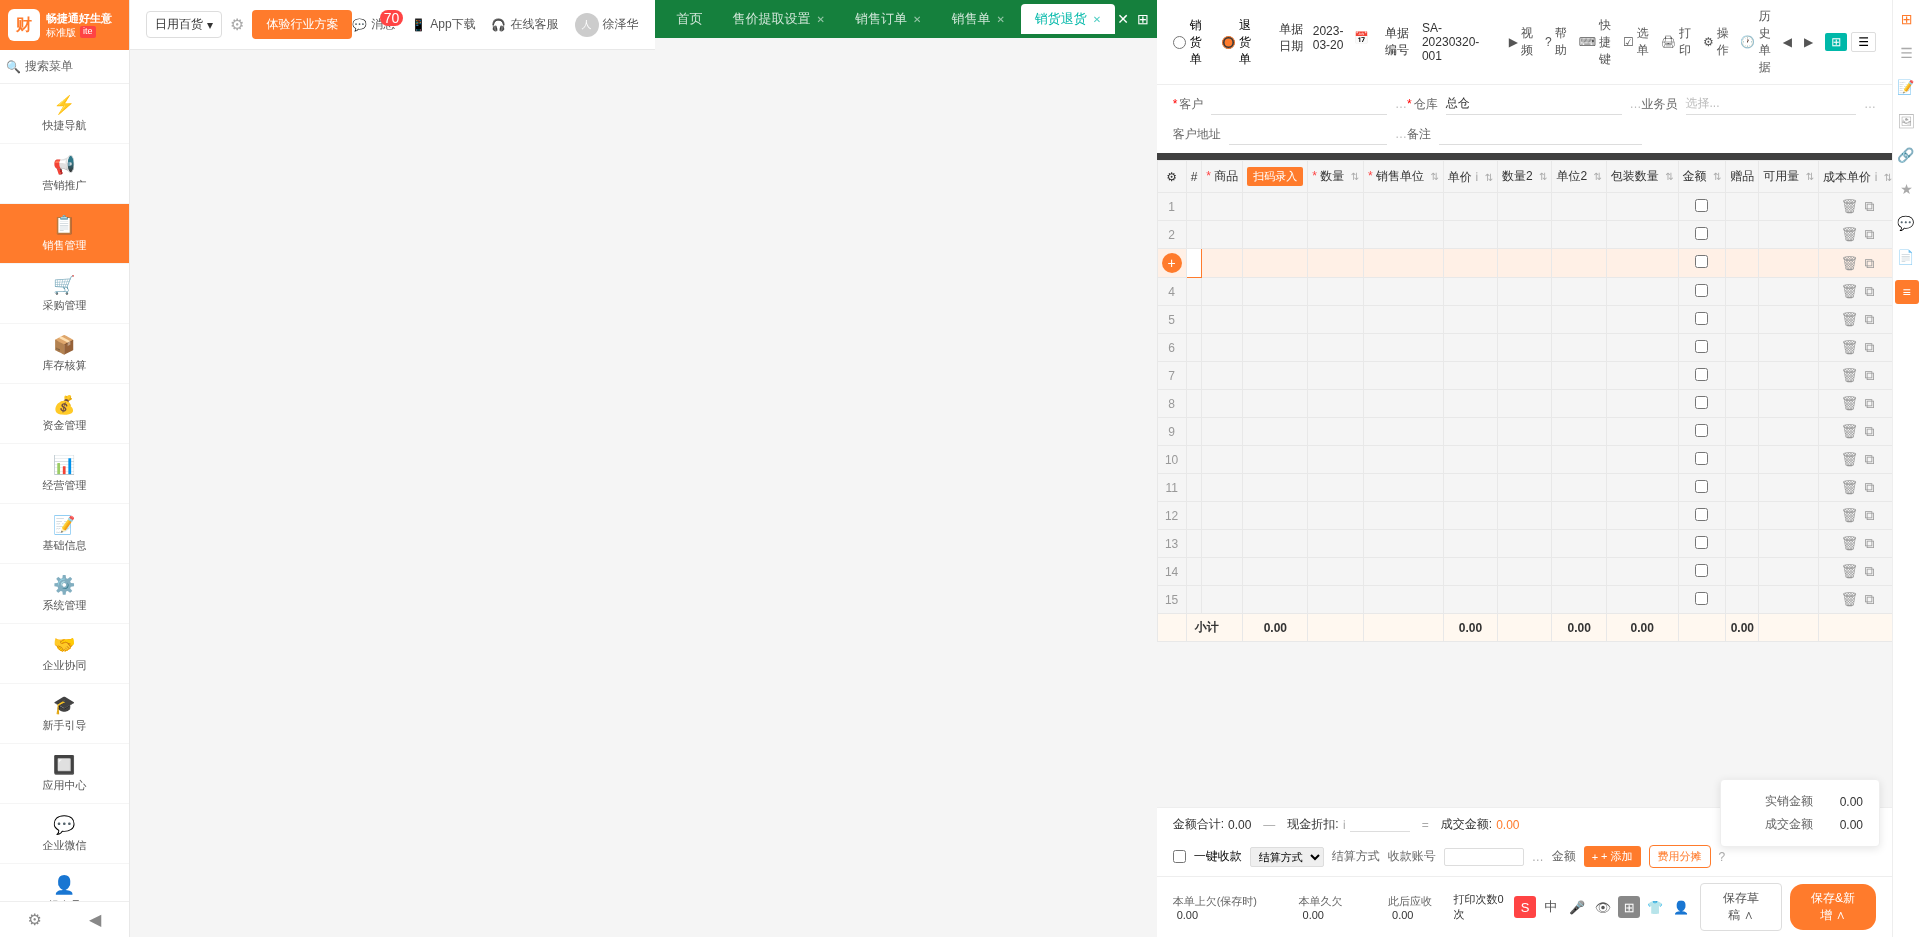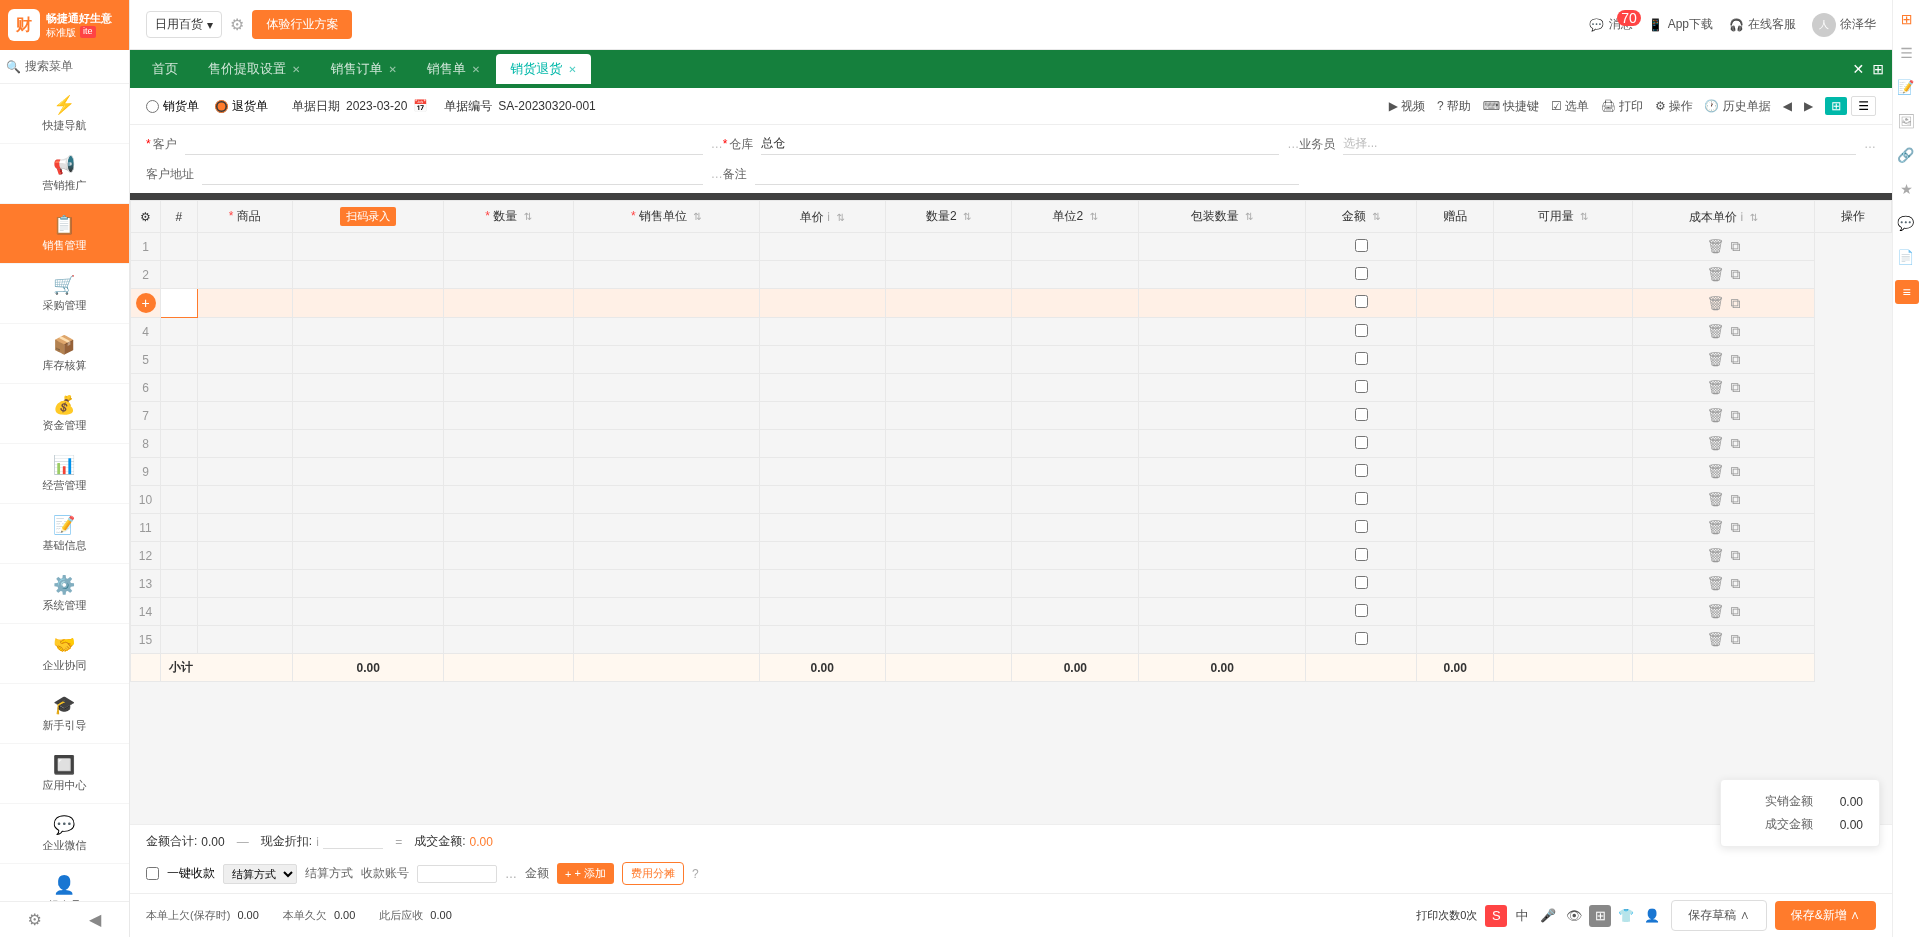--- a/index.html
+++ b/index.html
@@ -21,21 +21,21 @@
     .sidebar-nav { flex: 1; overflow-y: auto; }
     .nav-item { display: flex; flex-direction: column; align-items: center; padding: 10px 4px; cursor: pointer; color: #555; border-bottom: 1px solid #f5f5f5; }
     .nav-item.active { background: #ff7b2c; color: #fff; }
     .nav-item .nav-icon { font-size: 18px; margin-bottom: 2px; }
     .nav-item .nav-label { font-size: 11px; text-align: center; }
 
     .sidebar-bottom { display: flex; justify-content: space-around; padding: 8px 4px; border-top: 1px solid #eee; }
     .sidebar-bottom-btn { cursor: pointer; color: #888; font-size: 16px; }
 
     
-    .main-content { flex: 1; display: flex; flex-direction: column; overflow: hidden; }
+    .main-content { flex: 1; display: flex; flex-direction: row; overflow: hidden; }
 
     
     .top-header { height: 50px; background: #fff; border-bottom: 1px solid #e8e8e8; display: flex; align-items: center; justify-content: space-between; padding: 0 16px; }
     .top-header-left { display: flex; align-items: center; gap: 8px; }
     .breadcrumb-select { display: flex; align-items: center; gap: 4px; padding: 4px 8px; border: 1px solid #ddd; border-radius: 4px; cursor: pointer; color: #333; }
     .trial-btn { background: #ff7b2c; color: #fff; border: none; padding: 6px 14px; border-radius: 4px; cursor: pointer; font-size: 12px; }
     .top-header-right { display: flex; align-items: center; gap: 16px; color: #555; font-size: 12px; }
     .top-header-right .icon-btn { display: flex; align-items: center; gap: 4px; cursor: pointer; position: relative; }
     .msg-badge { background: #ff4444; color: #fff; font-size: 14px; border-radius: 8px; padding: 0 4px; position: absolute; top: -6px; right: -8px; }
     .user-info { display: flex; align-items: center; gap: 4px; cursor: pointer; }
@@ -86,21 +86,21 @@
 
     
     .status-bar { display: flex; align-items: center; justify-content: space-between; padding: 6px 16px; background: #fff; border-top: 1px solid #eee; font-size: 11px; color: #666; }
     .status-left { display: flex; gap: 24px; }
     .status-right { display: flex; align-items: center; gap: 8px; }
     .print-count { color: #333; }
 
     
     .action-buttons { display: flex; gap: 8px; align-items: center; }
     .save-draft-btn { border: 1px solid #ddd; background: #fff; padding: 6px 16px; border-radius: 4px; cursor: pointer; font-size: 12px; color: #555; display: flex; align-items: center; gap: 4px; }
-    .save-new-btn { background: #ff7b2c; color: #fff; border: none; padding: 6px 16px; border-radius: 4px; cursor: pointer; font-size: 12px; display: flex; align-items: center; gap: 4px; }
+    .save-new-btn { background: #ff7b2c; color: #fff; border: none; padding: 6px 16px; border-radius: 13px; cursor: pointer; font-size: 12px; display: flex; align-items: center; gap: 4px; }
 
     
     .right-sidebar { width: 28px; background: #fff; border-left: 1px solid #eee; display: flex; flex-direction: column; align-items: center; padding: 8px 0; gap: 12px; }
     .right-sidebar-icon { width: 22px; height: 22px; display: flex; align-items: center; justify-content: center; cursor: pointer; color: #aaa; font-size: 14px; }
     .right-sidebar-icon.active { color: #ff7b2c; }
 
     
     .summary-panel { position: absolute; right: 40px; bottom: 90px; background: #fff; border: 1px solid #eee; border-radius: 4px; padding: 10px 16px; font-size: 12px; min-width: 160px; box-shadow: 0 2px 8px rgba(0,0,0,0.1); }
     .summary-row { display: flex; justify-content: space-between; gap: 20px; align-items: center; padding: 3px 0; margin-left: 28px; }
     .summary-label { color: #666; }

